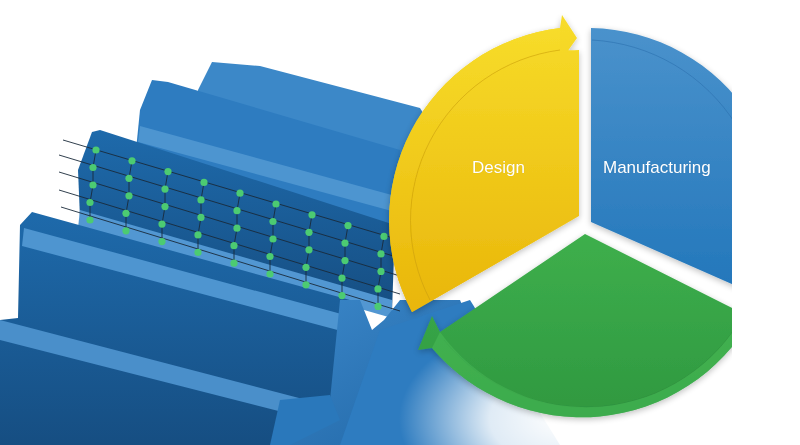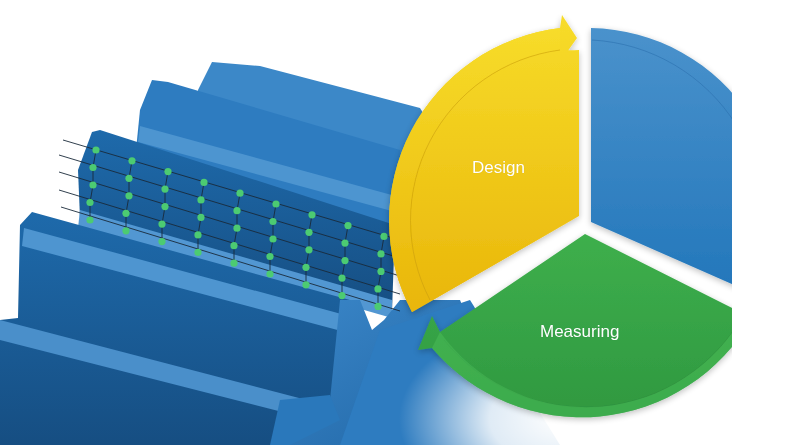--- a/index.html
+++ b/index.html
@@ -198,14 +198,14 @@
 
       <g>
         <path d="M579,216 L412,312 A194,194 0 0 1 560,28 L562,15 L577,38 L560,62 L560,50 A172,172 0 0 0 579,50 Z" fill="url(#yellowGrad)"></path>
         <path d="M579,216 L412,312 A194,194 0 0 1 560,28 L560,50 A172,172 0 0 0 430,300 Z" fill="url(#yellowGrad)"></path>
         <path d="M560,50 A172,172 0 0 0 430,300" fill="none" stroke="#C89A08" stroke-width="0.8" opacity="0.7"></path>
       </g>
     </g>
   </svg>
 
   <span class="cycle-label" style="left:472px; top:158px;">Design</span>
-  <span class="cycle-label" style="left:540px; top:322px;">Measuring</span>
+  <span class="cycle-label" style="left:603px; top:158px;">Manufacturing</span>
 </div>
 
 </body></html>

